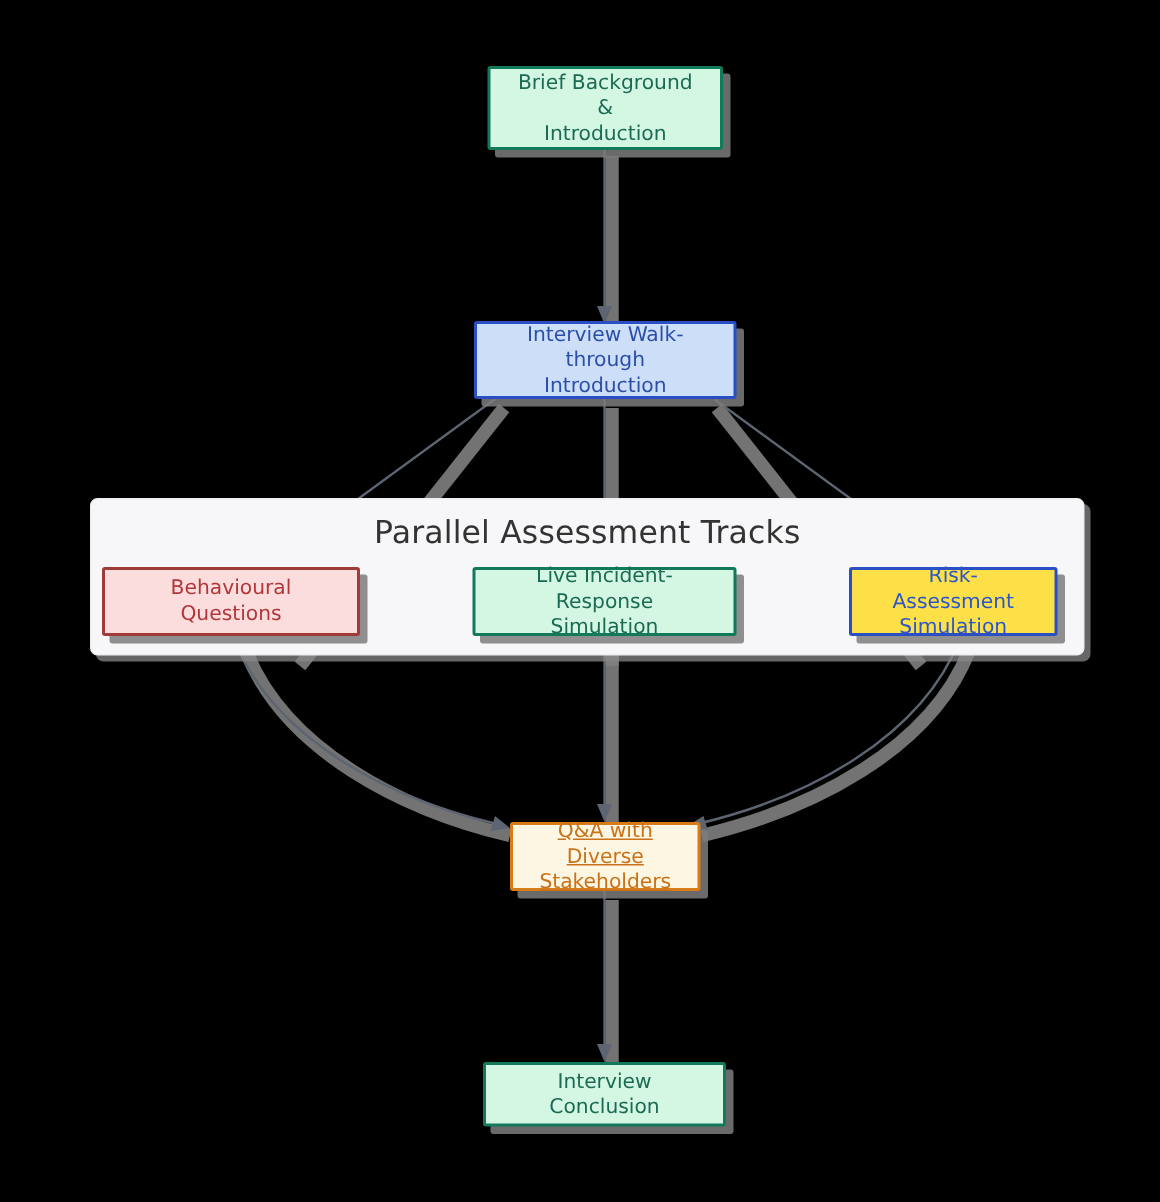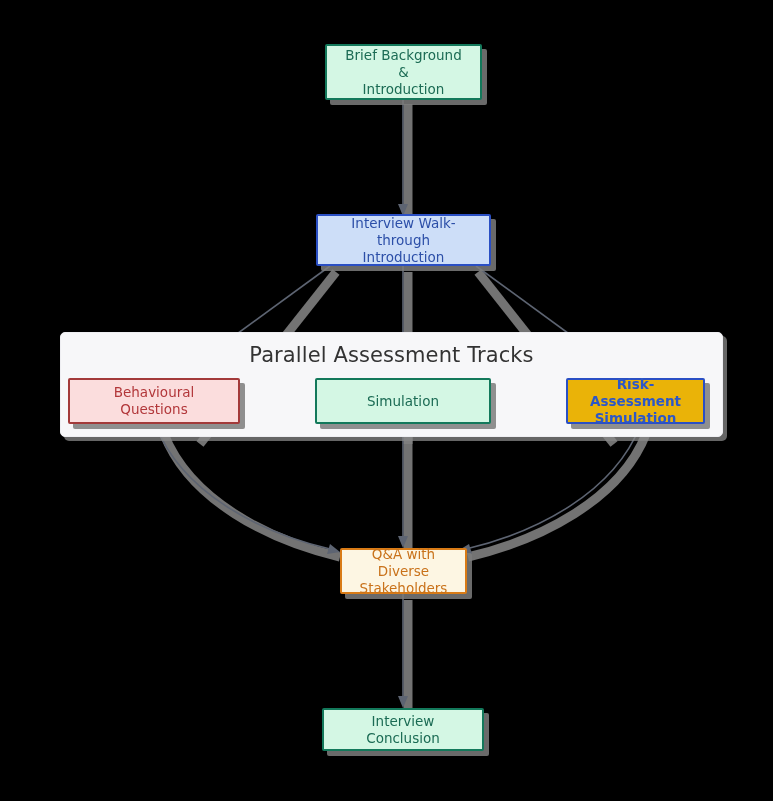--- a/index.html
+++ b/index.html
@@ -60,21 +60,21 @@
     justify-content: center;
     text-align: center;
     font-size: 13.5px;
     line-height: 17px;
     box-shadow: 5px 5px 0 0 rgba(125,125,125,0.85);
   }
   .node span { display: block; padding: 0 6px; }
 
   .n-green  { background: #d4f7e4; border-color: #13795b; color: #1b6b54; }
   .n-blue   { background: #cddef8; border-color: #2a4fc4; color: #2c4fa8; }
-  .n-blue2  { background: #eab308; border-color: #2a4fc4; color: #2c57c8; font-weight: bold; }
+  .n-blue2  { background: #fde047; border-color: #2a4fc4; color: #2c57c8; }
   .n-red    { background: #fbdddd; border-color: #a33a3a; color: #b2373a; }
   .n-orange { background: #fdf6e3; border-color: #d97b16; color: #c9721a; }
 
   
   .eshadow { fill: none; stroke: rgba(128,128,128,0.9); stroke-width: 9; }
   .eline   { fill: none; stroke: #5d6472; stroke-width: 1.6; }
   .ehead   { fill: #5d6472; }
 </style>
 </head>
 <body>
@@ -151,32 +151,33 @@
   </div>
 
   <div class="node n-red" style="left:68px; top:378px; width:172px; height:46px;">
     <span>
       <span>Behavioural Questions</span>
     </span>
   </div>
 
   <div class="node n-green" style="left:315px; top:378px; width:176px; height:46px;">
     <span>
+      <span>Live Incident-Response</span>
       <span>Simulation</span>
     </span>
   </div>
 
   <div class="node n-blue2" style="left:566px; top:378px; width:139px; height:46px;">
     <span>
       <span>Risk-Assessment</span>
       <span>Simulation</span>
     </span>
   </div>
 
-  <div class="node n-orange" style="left:340px; top:548px; width:127px; height:46px;">
+  <div class="node n-orange" style="left:340px; top:548px; width:127px; height:46px;text-decoration:underline;">
     <span>
       <span>Q&amp;A with Diverse</span>
       <span>Stakeholders</span>
     </span>
   </div>
 
   <div class="node n-green" style="left:322px; top:708px; width:162px; height:43px;">
     <span>
       <span>Interview Conclusion</span>
     </span>

